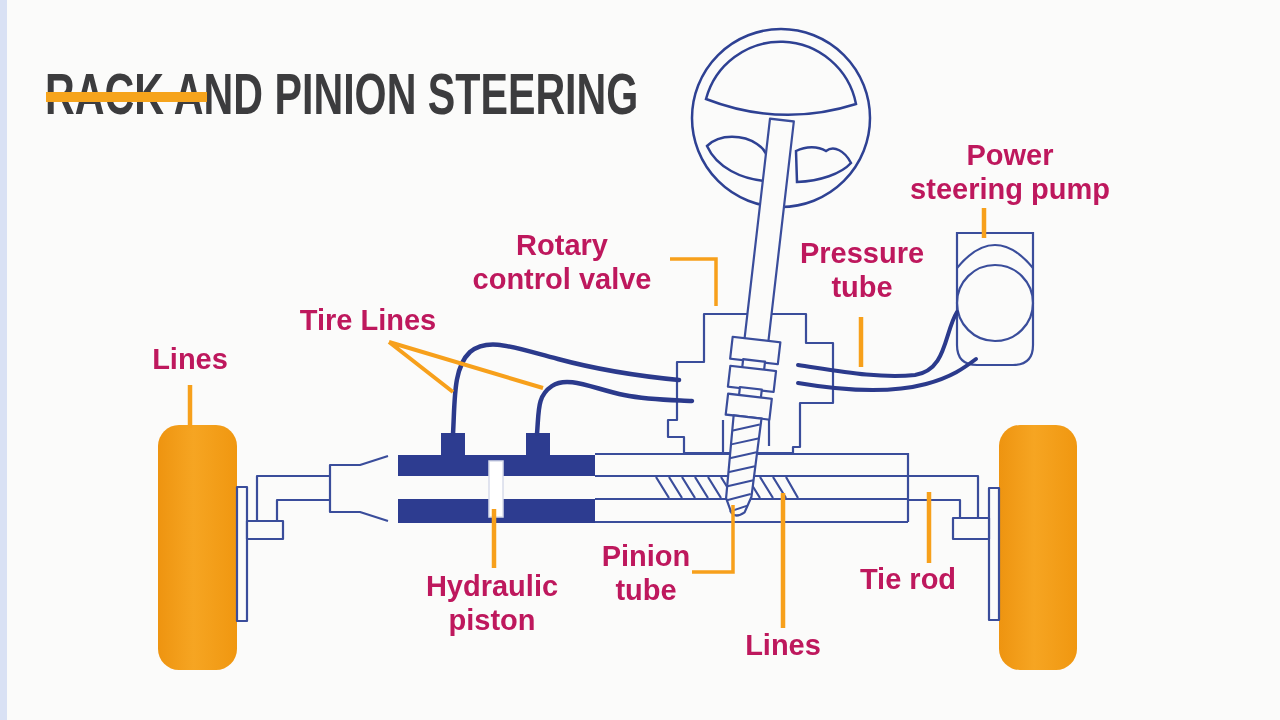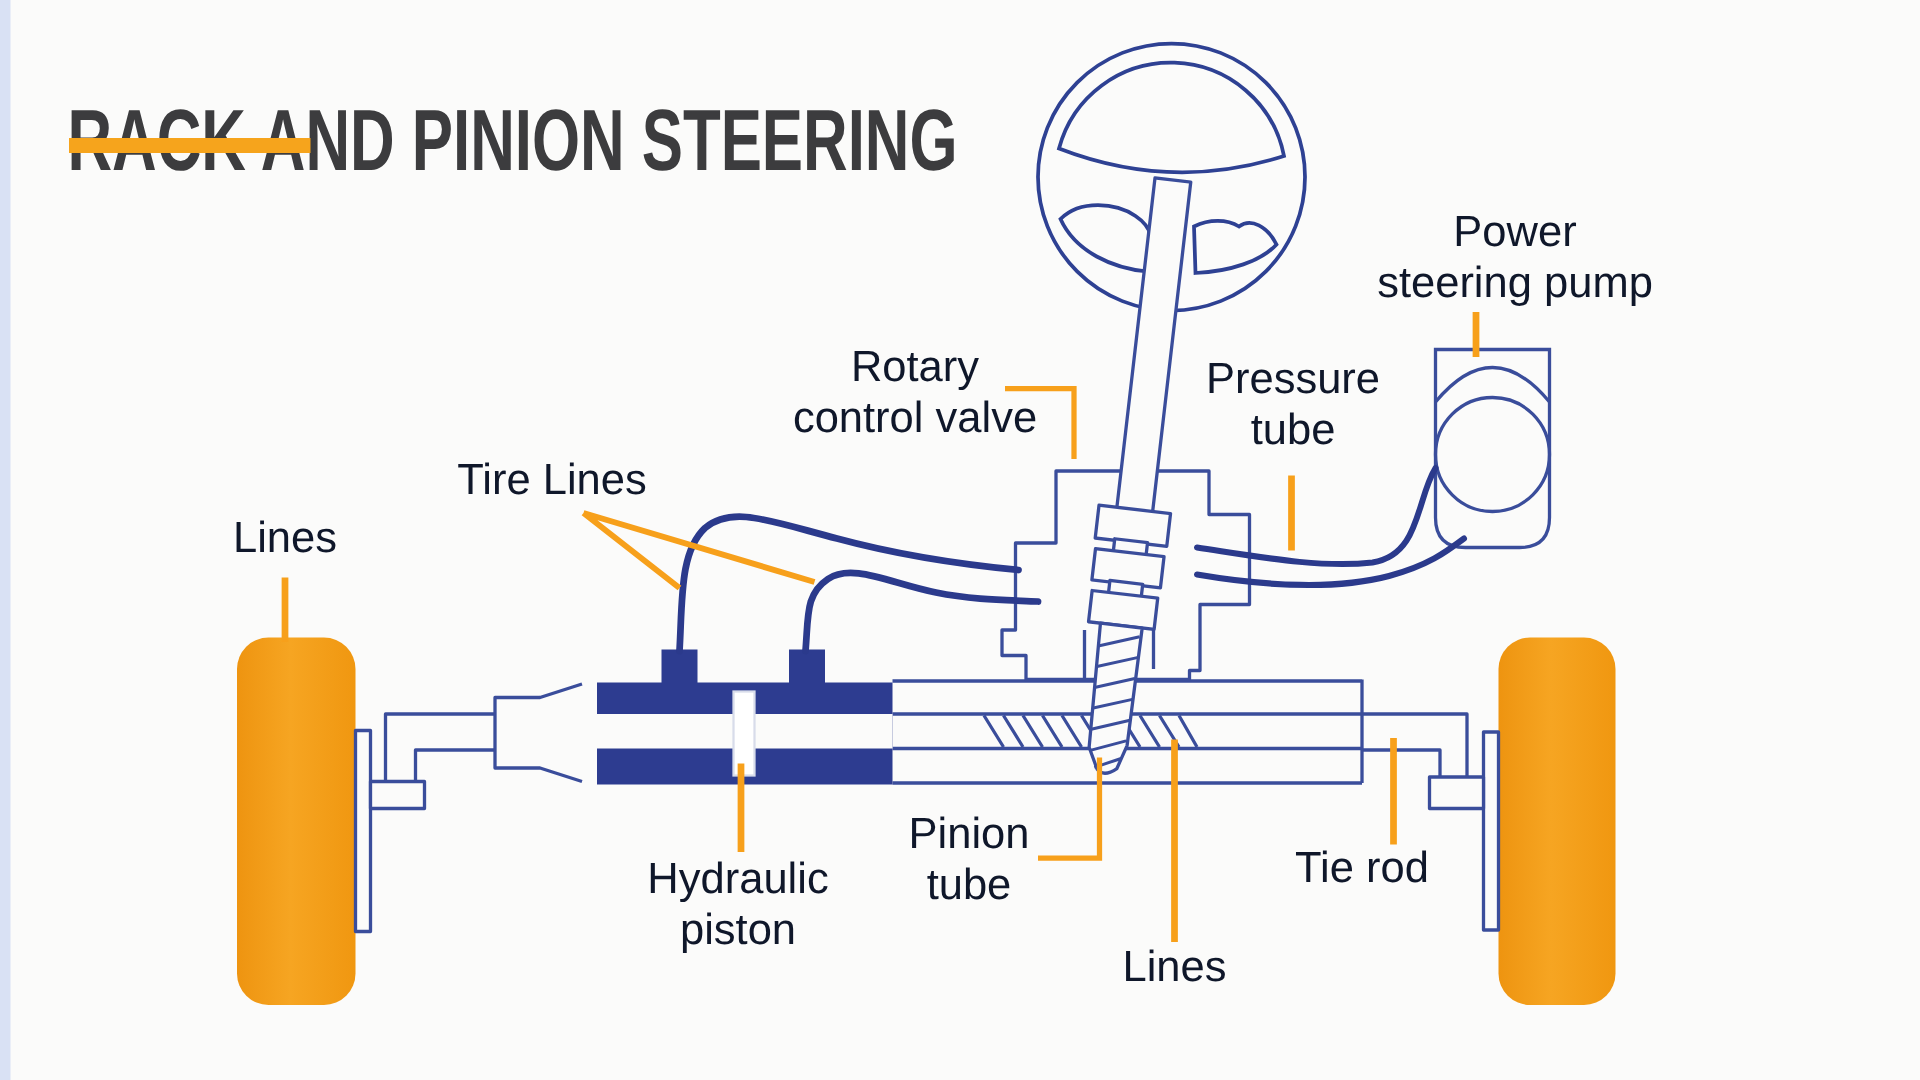--- a/index.html
+++ b/index.html
@@ -19,22 +19,22 @@
     transform:scaleX(0.71);transform-origin:0 0;
     white-space:nowrap;
   }
   .title-underline{
     position:absolute;left:46px;top:92px;width:161px;height:10px;
     background:#F6A41C;
   }
   .diagram-svg{position:absolute;left:0;top:0;}
   .lbl{
     position:absolute;
-    color:#0f172a;
-    font-size:29px;font-weight:normal;line-height:1.18;
+    color:#be185d;
+    font-size:29px;font-weight:bold;line-height:1.18;
     white-space:pre-line;text-align:center;
     transform:translateX(-50%);
   }
 </style>
 </head>
 <body>
 
 <div class="edge-strip"></div>
 
 <h1 class="title">RACK AND PINION STEERING</h1>
@@ -128,21 +128,21 @@
     <path d="M984,208 V238"></path>
     <path d="M494,509 V568"></path>
     <path d="M733,505 V572 H692" stroke-width="3.5"></path>
     <path d="M783,493 V628"></path>
     <path d="M929,492 V563"></path>
   </g>
 </svg>
 
 <div class="lbl" style="left:190px;top:342px">Lines</div>
 <div class="lbl" style="left:368px;top:303px">Tire Lines</div>
-<div class="lbl" style="left:610px;top:228px">Rotary
+<div class="lbl" style="left:562px;top:228px">Rotary
 control valve</div>
 <div class="lbl" style="left:862px;top:236px">Pressure
 tube</div>
 <div class="lbl" style="left:1010px;top:138px">Power
 steering pump</div>
 <div class="lbl" style="left:492px;top:569px">Hydraulic
 piston</div>
 <div class="lbl" style="left:646px;top:539px">Pinion
 tube</div>
 <div class="lbl" style="left:783px;top:628px">Lines</div>

